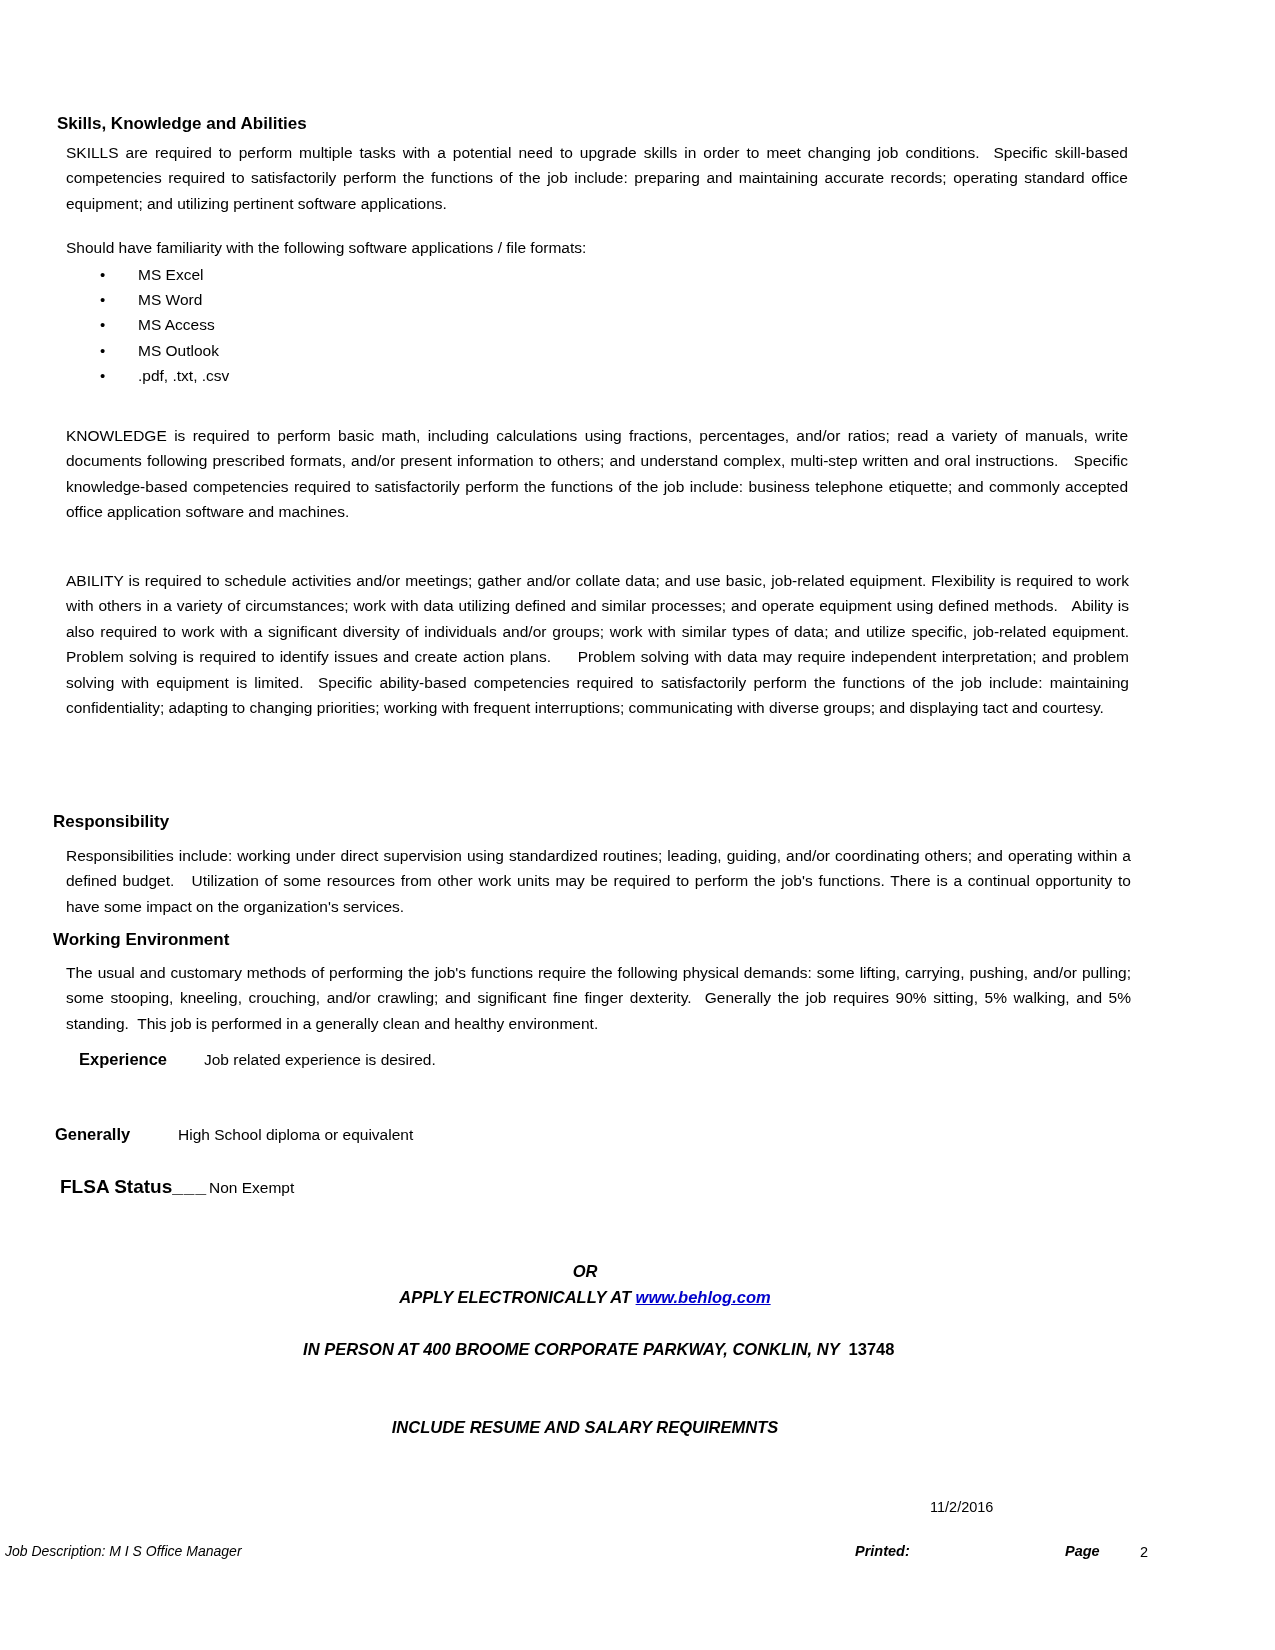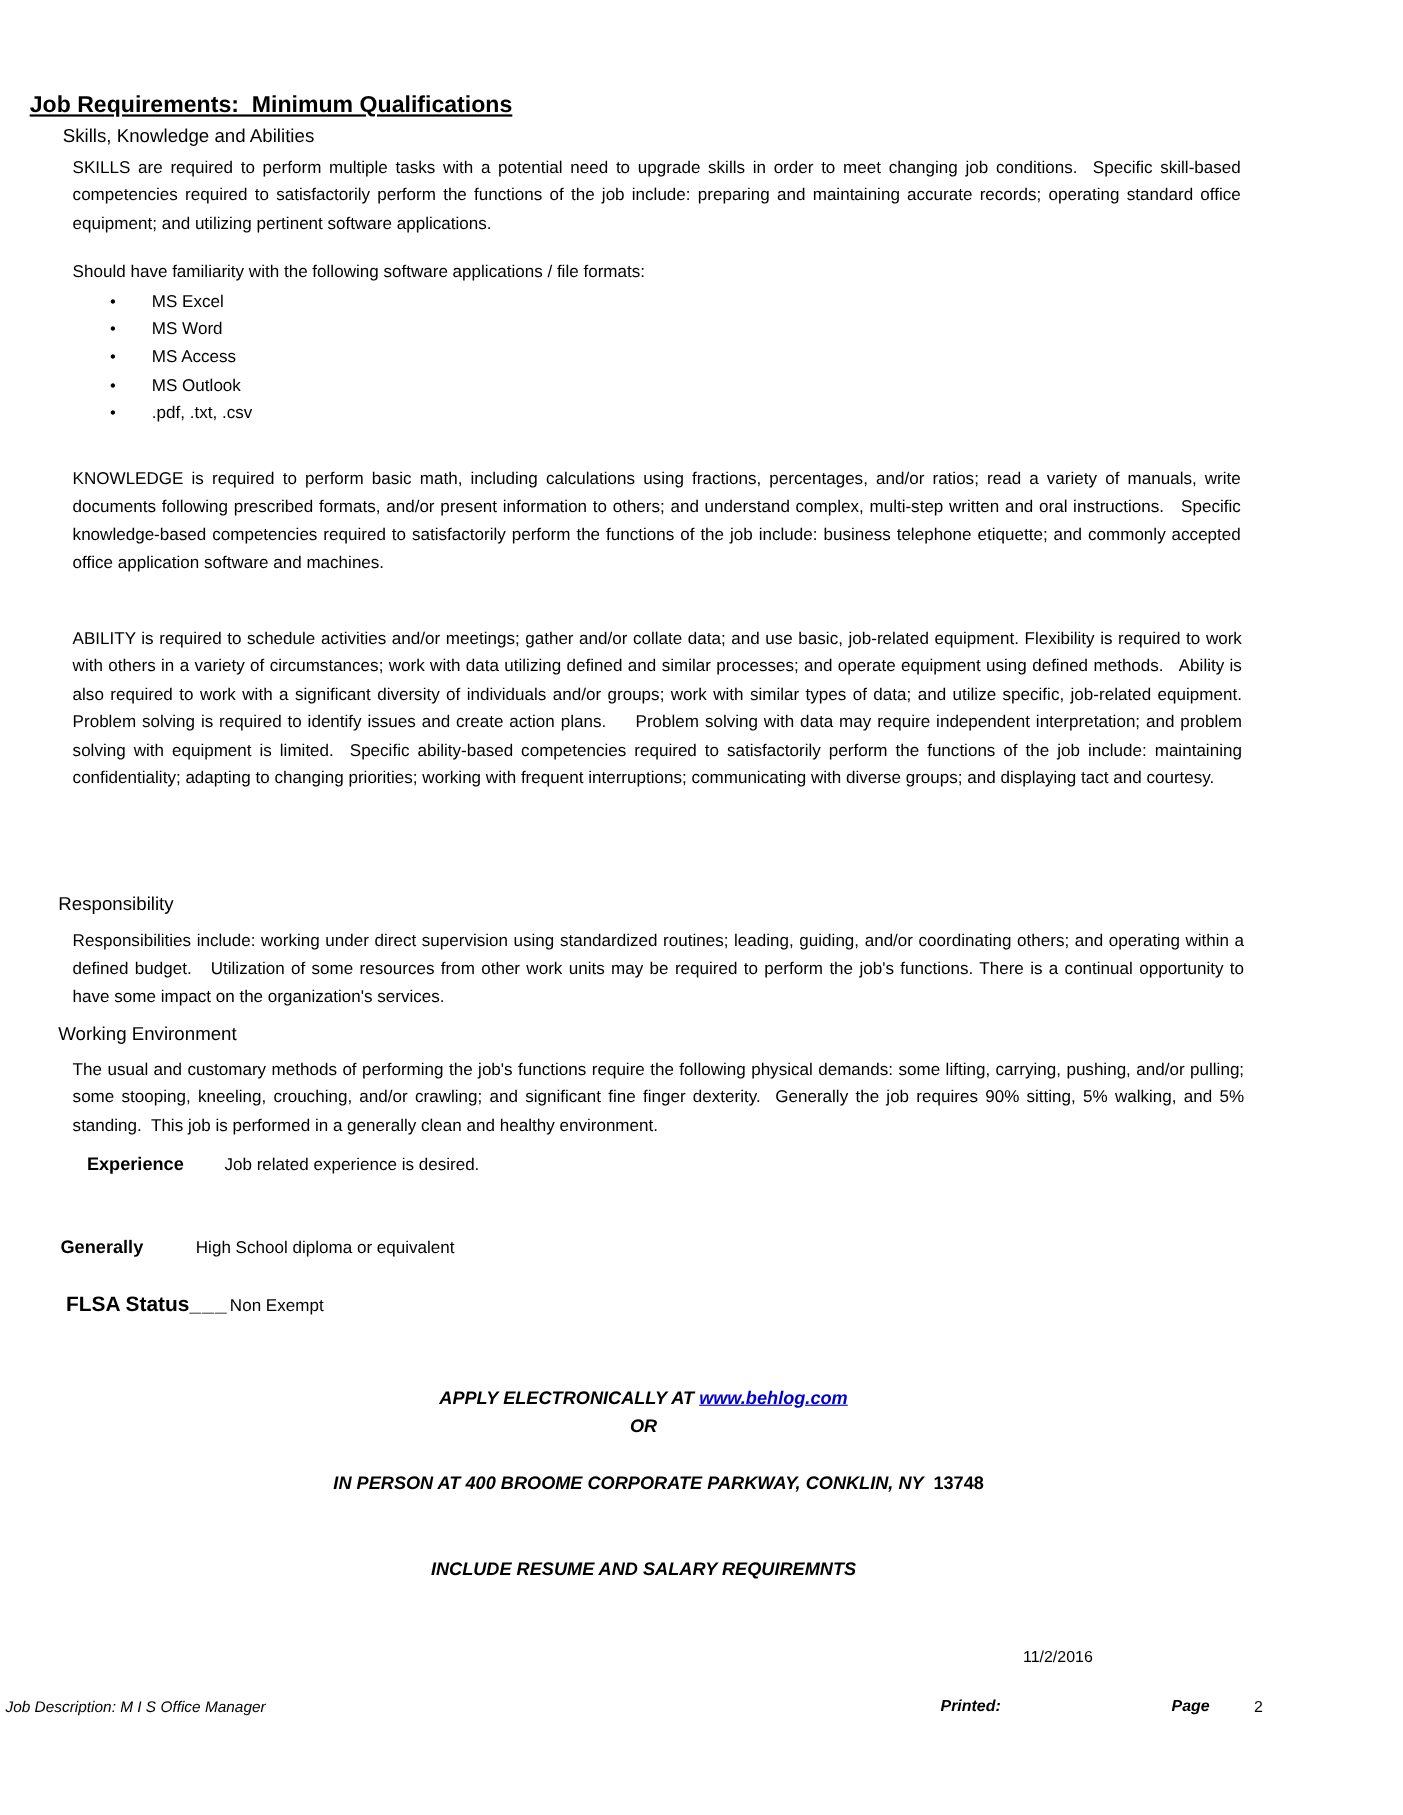--- a/index.html
+++ b/index.html
@@ -14,21 +14,21 @@
     overflow: hidden;
   }
   .abs { position: absolute; }
   .doc-title {
     left: 27px; top: 84px;
     font-size: 21px; font-weight: bold;
     text-decoration: underline;
     white-space: pre-wrap;
   }
   .sec-heading {
-    font-size: 17px; font-weight: normal;
+    font-size: 17px; font-weight: bold;
   }
   .body-para {
     font-size: 15.5px;
     line-height: 25.4px;
     text-align: justify;
     white-space: pre-wrap;
   }
   .intro-line {
     font-size: 15.5px;
     line-height: 25px;
@@ -74,21 +74,20 @@
   .footer-printed-label { left: 855px; top: 1543px; font-size: 14.5px; font-style: italic; font-weight: bold;}
   .footer-printed-date  { left: 930px; top: 1499px; font-size: 14.5px; }
   .footer-page-label    { left: 1065px; top: 1543px; font-size: 14.5px; font-style: italic; font-weight: bold;}
   .footer-page-number   { left: 1140px; top: 1544px; font-size: 14.5px; }
 </style>
 </head>
 <body>
 
 <div class="page">
 
-  <h1 class="abs doc-title">Job Requirements:  Minimum Qualifications</h1>
 
   <h2 class="abs sec-heading" style="left:57px; top:114px;">Skills, Knowledge and Abilities</h2>
 
   <p class="abs body-para" style="left:66px; top:140px; width:1062px;">SKILLS are required to perform multiple tasks with a potential need to upgrade skills in order to meet changing job conditions.  Specific skill-based competencies required to satisfactorily perform the functions of the job include: preparing and maintaining accurate records; operating standard office equipment; and utilizing pertinent software applications.</p>
 
   <p class="abs intro-line" style="left:66px; top:235px;">Should have familiarity with the following software applications / file formats:</p>
 
   <ul class="abs bullet-list">
     <li class="bullet-item">
       <span class="bullet-glyph">•</span>
@@ -134,24 +133,24 @@
     <span class="kv-value">High School diploma or equivalent</span>
   </div>
 
   <div class="abs kv-row" style="left:60px; top:1176px;">
     <span class="flsa-label">FLSA Status</span>
     <span class="flsa-sep">___</span>
     <span class="flsa-value">Non Exempt</span>
   </div>
 
   <div class="abs apply-block">
+    <div>OR</div>
     <div>
       <span>APPLY ELECTRONICALLY AT </span><a class="apply-link" href="#" style="color: rgb(0, 0, 204);">www.behlog.com</a>
     </div>
-    <div>OR</div>
     <div class="apply-line2">
       <span>IN PERSON AT 400 BROOME CORPORATE PARKWAY, CONKLIN, NY  </span><span class="zip-upright">13748</span>
     </div>
     <div class="include-line">INCLUDE RESUME AND SALARY REQUIREMNTS</div>
   </div>
 
   <div class="abs footer-left">Job Description: M I S Office Manager</div>
   <div class="abs footer-printed-label">Printed:</div>
   <div class="abs footer-printed-date">11/2/2016</div>
   <div class="abs footer-page-label">Page</div>

